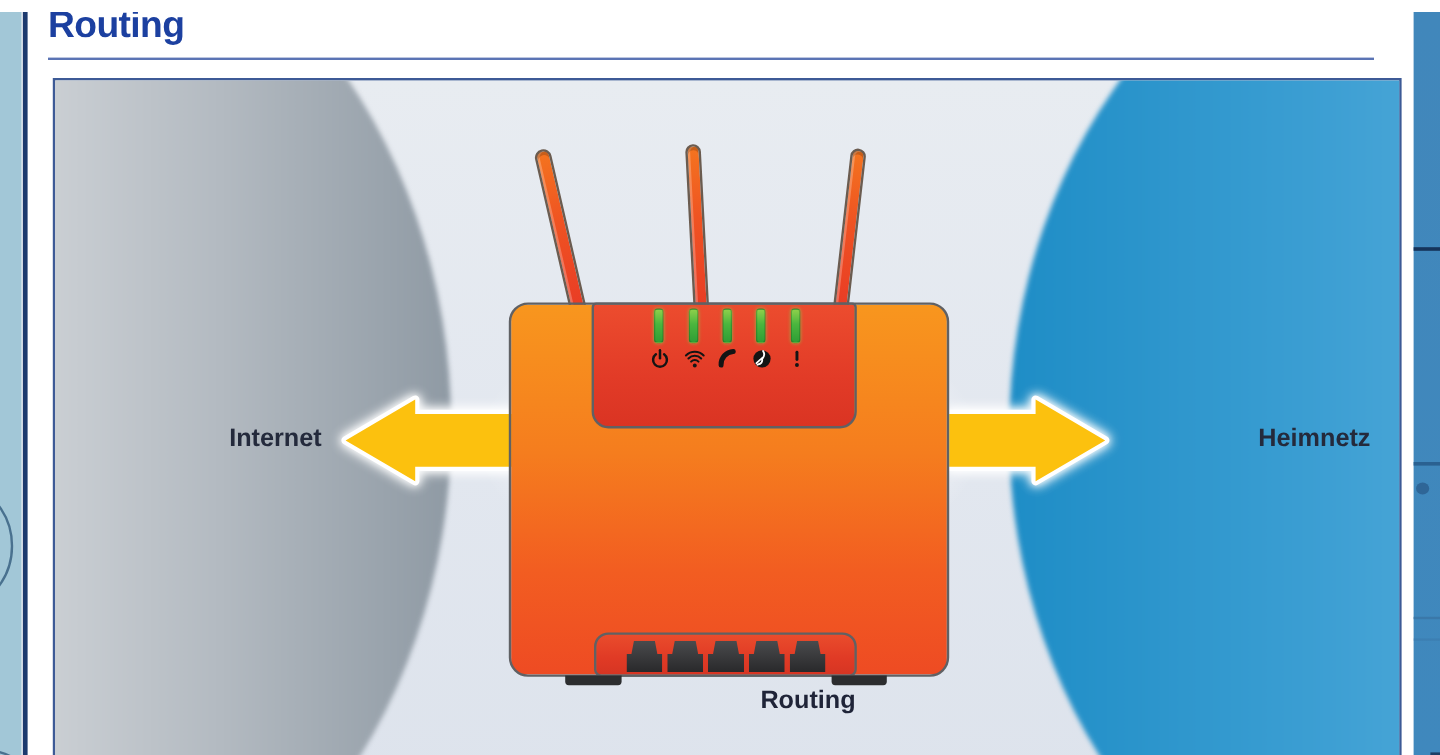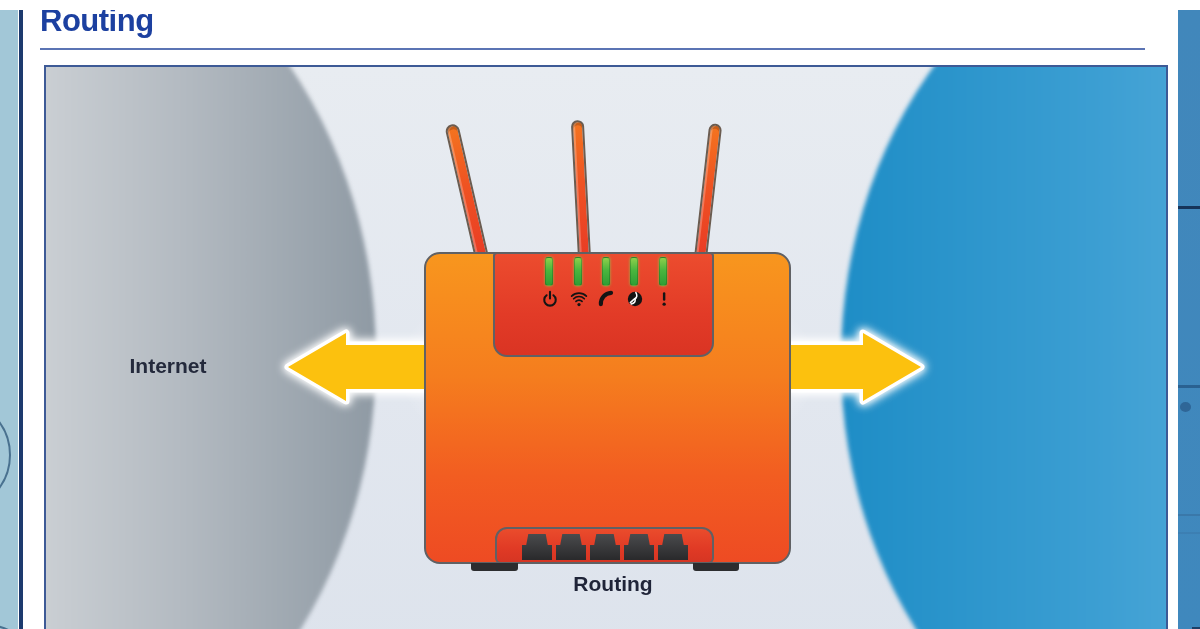--- a/index.html
+++ b/index.html
@@ -38,21 +38,21 @@
     left:795px; top:-156px; width:760px; height:900px;
     background:linear-gradient(90deg,#1e8dc6 0%, #3d9fd3 35%, #64b4de 70%, #8cc8ea 100%);
   }
   .glow {
     position:absolute; left:282px; top:152px; width:560px; height:300px;
     background:radial-gradient(ellipse closest-side, rgba(255,255,255,0.95) 35%, rgba(255,255,255,0) 75%);
   }
 
   
   .zone-label {
-    position:absolute; width:200px; text-align:center; font-size:21px; font-weight:bold;
+    position:absolute; width:200px; text-align:right; font-size:21px; font-weight:bold;
     color:#242a3c; letter-spacing:0;
   }
   .zone-label.internet { left:22px; top:287px; }
   .zone-label.heimnetz { left:896px; top:287px; }
   .zone-label.router-name { left:467px; top:505px; color:#1f2438; }
 
   
   .arrow-svg { position:absolute; filter:drop-shadow(0 0 5px rgba(255,255,255,0.95)) drop-shadow(0 0 3px rgba(255,255,255,0.8)); }
   .arrow-svg.left  { left:235px; top:256px; }
   .arrow-svg.right { left:743px; top:256px; }
@@ -196,20 +196,21 @@
       <div class="port p1"></div>
       <div class="port p2"></div>
       <div class="port p3"></div>
       <div class="port p4"></div>
       <div class="port p5"></div>
     </div>
     <div class="foot fl"></div>
     <div class="foot fr"></div>
 
     <div class="zone-label internet">Internet</div>
+    <div class="zone-label heimnetz">Heimnetz</div>
     <div class="zone-label router-name">Routing</div>
   </div>
 
   <div class="right-strip">
     <div class="edge-line e1"></div>
     <div class="edge-line e2"></div>
     <div class="edge-line e3"></div>
     <div class="edge-line e4"></div>
     <div class="edge-dot"></div>
   </div>

